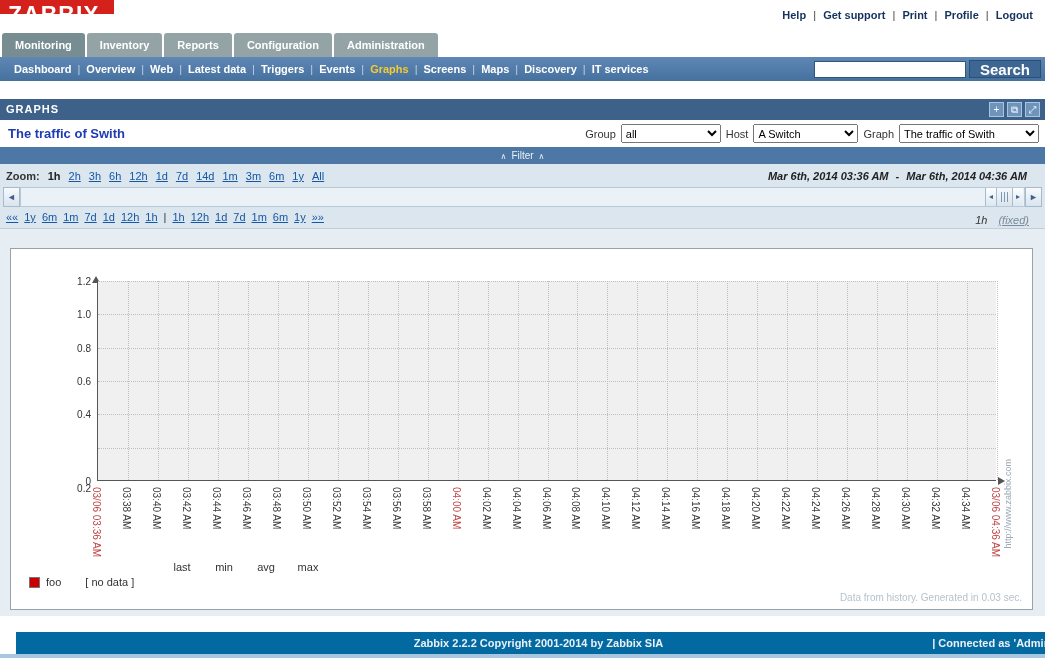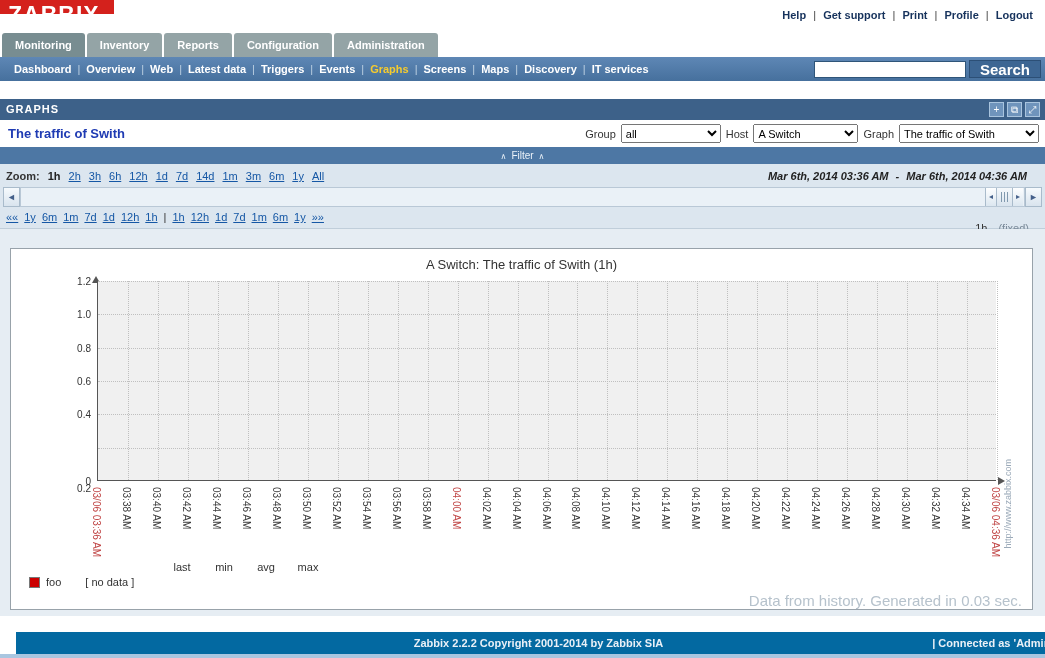--- a/index.html
+++ b/index.html
@@ -85,21 +85,21 @@
           border-left:1px solid #A9BBCB; text-align:center; font-size:8px; line-height:18px;
           color:#44608A; cursor:pointer; }
   .grip { width:16px; height:18px; background:linear-gradient(#F4F8FB,#D9E4EE);
           border-left:1px solid #A9BBCB; display:flex; align-items:center; justify-content:center;
           gap:2px; cursor:ew-resize; }
   .grip i { display:block; width:1px; height:10px; background:#8099AE; }
 
   .navrow { position:absolute; top:45px; left:6px; right:6px; height:16px; line-height:16px; }
   .nav-link { color:#1557A5; text-decoration:underline; margin-right:6px; }
   .nav-divider { color:#333; margin-right:6px; }
-  .nav-right { position:absolute; right:10px; top:11px; }
+  .nav-right { position:absolute; right:10px; top:3px;font-style:italic; }
   .period-label { color:#333; margin-right:8px; }
   .fixed-link { color:#7A8A99; text-decoration:underline; }
 
   
   .contentarea { position:absolute; top:229px; left:0; width:100%; height:387px; background:#E6EDF3; }
   .chartbox { position:absolute; left:10px; top:19px; width:1023px; height:362px; background:#fff;
               border:1px solid #98A2AA; }
   .chart-title { position:absolute; top:8px; left:0; width:100%; text-align:center; font-size:13px; color:#333; }
   .plot { position:absolute; left:86px; top:32px; width:899px; height:200px; background:#F0F0F0;
           border-left:1px solid #555; border-bottom:1px solid #555; }
@@ -111,21 +111,21 @@
              border:4px solid transparent; border-left:7px solid #555; }
   .ylab { position:absolute; left:38px; width:42px; text-align:right; font-size:10px; color:#333; }
   .xlab { position:absolute; top:238px; writing-mode:vertical-rl; font-size:10px; color:#3A3A3A; line-height:12px; }
   .xlab.red { color:#C04545; }
   .legend-headers { position:absolute; top:312px; left:150px; font-size:11px; color:#333; }
   .lcol { display:inline-block; width:42px; text-align:center; }
   .legend-rows { position:absolute; top:327px; left:18px; }
   .legend-row { display:flex; align-items:center; font-size:11px; color:#333; }
   .swatch { width:11px; height:11px; border:1px solid #777; margin-right:6px; }
   .sstatus { margin-left:24px; }
-  .gennote { position:absolute; right:10px; top:343px; font-size:15px; color:#B6C2CC; }
+  .gennote { position:absolute; right:10px; top:343px; font-size:10px; color:#B6C2CC; }
   .watermark { position:absolute; left:992px; top:210px; writing-mode:vertical-rl;
                transform:rotate(180deg); font-size:9px; color:#9AA9B8; }
 
   
   .footer { position:absolute; top:632px; left:16px; width:100%; height:22px; background:#0369a1; }
   .footer-center { position:absolute; width:100%; text-align:center; line-height:22px;
                    color:#EAF0F7; font-weight:bold; }
   .footer-right { position:absolute; right:8px; line-height:22px; color:#EAF0F7; font-weight:bold; }
   .footer-edge { position:absolute; top:654px; left:0; width:100%; height:4px; background:#A9C6E0; }
 </style>
@@ -204,21 +204,20 @@
       <span><a class="nav-link">««</a><a class="nav-link">1y</a><a class="nav-link">6m</a><a class="nav-link">1m</a><a class="nav-link">7d</a><a class="nav-link">1d</a><a class="nav-link">12h</a><a class="nav-link">1h</a><span class="nav-divider">|</span><a class="nav-link">1h</a><a class="nav-link">12h</a><a class="nav-link">1d</a><a class="nav-link">7d</a><a class="nav-link">1m</a><a class="nav-link">6m</a><a class="nav-link">1y</a><a class="nav-link">»»</a></span>
       <span class="nav-right">
         <span class="period-label">1h</span>
         <a class="fixed-link">(fixed)</a>
       </span>
     </div>
   </div>
 
   <div class="contentarea">
     <div class="chartbox">
-      <div class="chart-title">A Switch: The traffic of Swith (1h)</div>
       <div class="y-arrow"></div>
       <div class="x-arrow"></div>
       <div class="plot">
           <div class="hgrid" style="top: 0px;"></div>
           <div class="hgrid" style="top: 33.3333px;"></div>
           <div class="hgrid" style="top: 66.6667px;"></div>
           <div class="hgrid" style="top: 100px;"></div>
           <div class="hgrid" style="top: 133.333px;"></div>
           <div class="hgrid" style="top: 166.667px;"></div>
           <div class="vgrid" style="left: 29.9667px;"></div>

